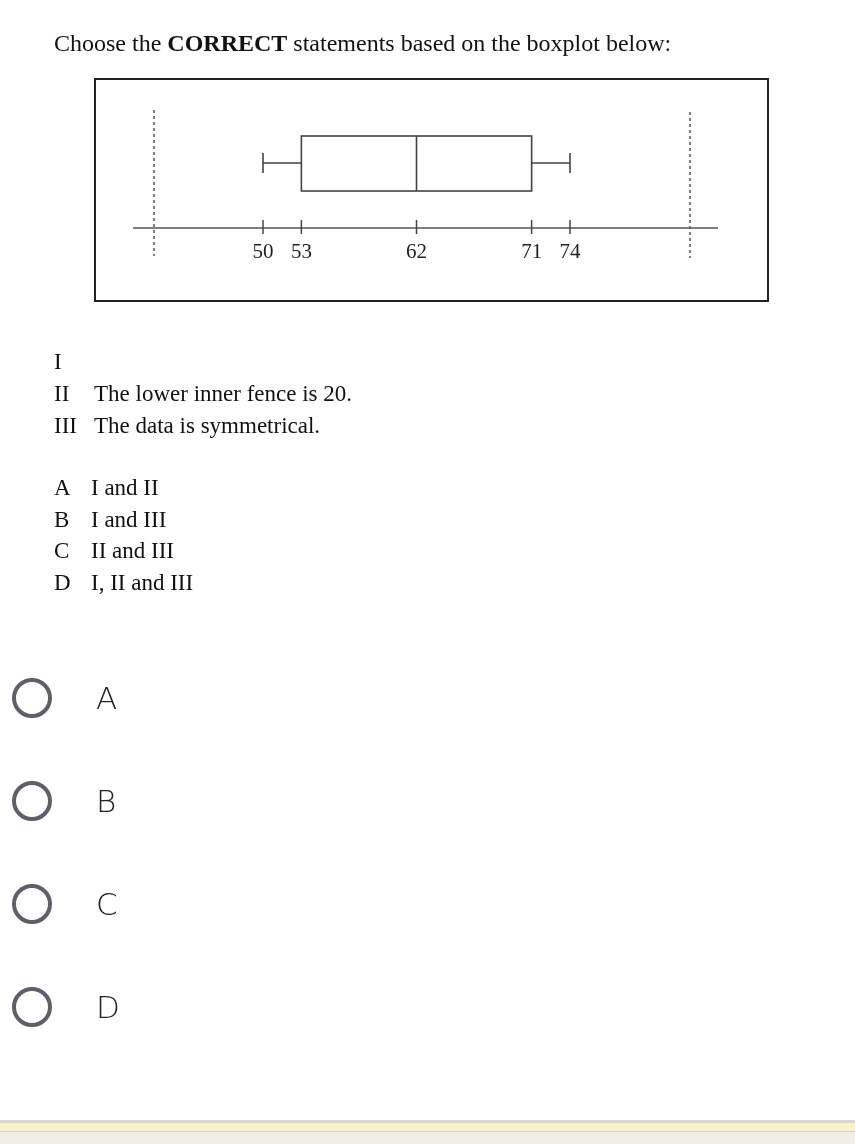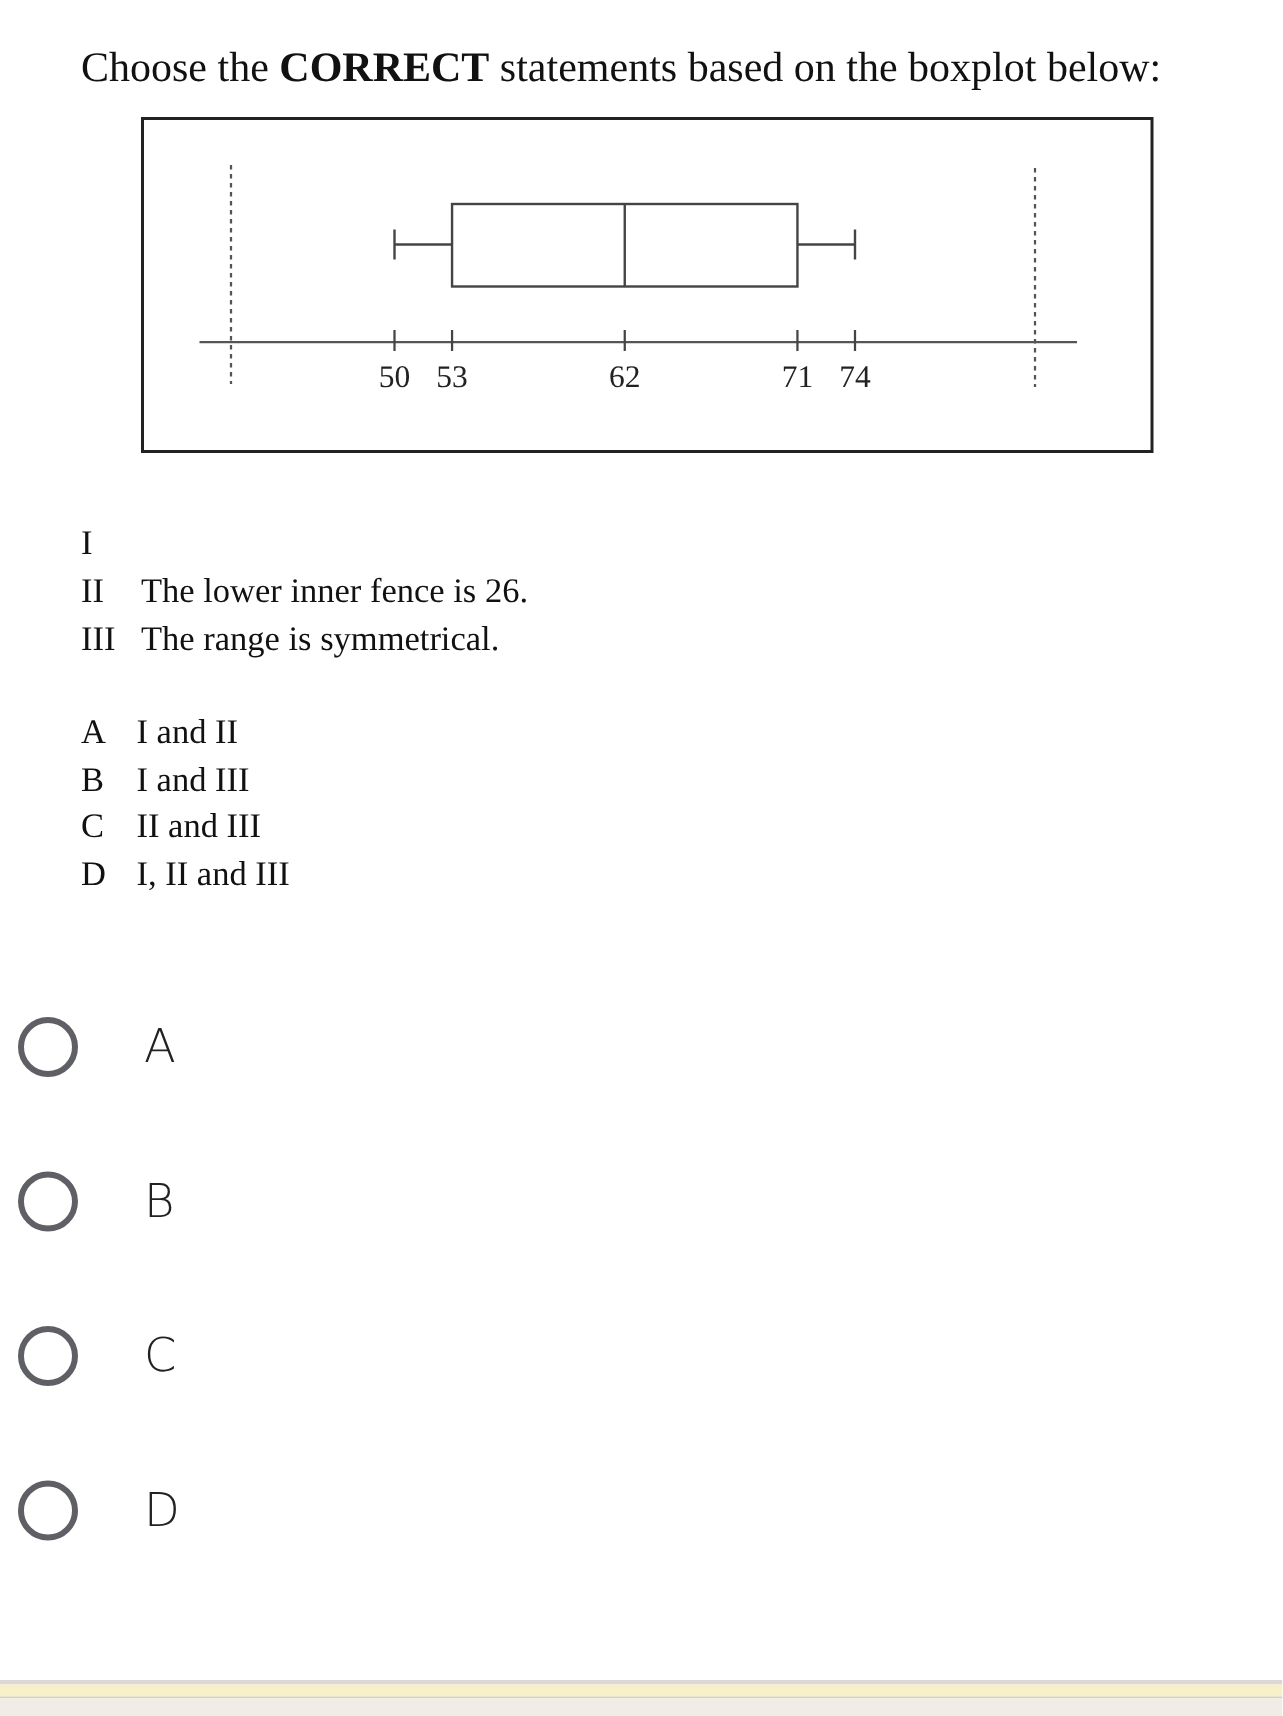--- a/index.html
+++ b/index.html
@@ -1,21 +1,21 @@
 <!DOCTYPE html>
 <html><head>
 <meta charset="utf-8">
 <style>
   html, body { margin: 0; padding: 0; }
   body {
     width: 855px; height: 1144px; background: #ffffff; position: relative; overflow: hidden;
     font-family: "Liberation Serif", "DejaVu Serif", serif; color: #111;
   }
   .question {
-    position: absolute; left: 54px; top: 30px; font-size: 28px; white-space: nowrap;
+    position: absolute; left: 54px; top: 30px; font-size: 24px; white-space: nowrap;
   }
   .question b { font-weight: bold; }
   .frame {
     position: absolute; left: 94px; top: 78px; width: 675px; height: 224px;
     border: 2px solid #222; box-sizing: border-box;
   }
   svg.plot { position: absolute; left: 0; top: 0; }
   .statements { position: absolute; left: 54px; top: 346px; font-size: 23px; line-height: 32px; }
   .stmt-row { display: flex; }
   .roman { width: 40px; }
@@ -76,25 +76,25 @@
       <line x1="570" y1="153" x2="570" y2="173"></line>
     </g>
 </svg>
 
 <div class="statements">
   <div class="stmt-row">
       <span class="roman">I</span>
     </div>
   <div class="stmt-row">
       <span class="roman">II</span>
-      <span>The lower inner fence is 26.</span>
+      <span>The lower inner fence is 20.</span>
     </div>
   <div class="stmt-row">
       <span class="roman">III</span>
-      <span>The range is symmetrical.</span>
+      <span>The data is symmetrical.</span>
     </div>
 </div>
 
 <div class="options">
   <div class="opt-row">
       <span class="opt-letter">A</span>
       <span>I and II</span>
     </div>
   <div class="opt-row">
       <span class="opt-letter">B</span>

